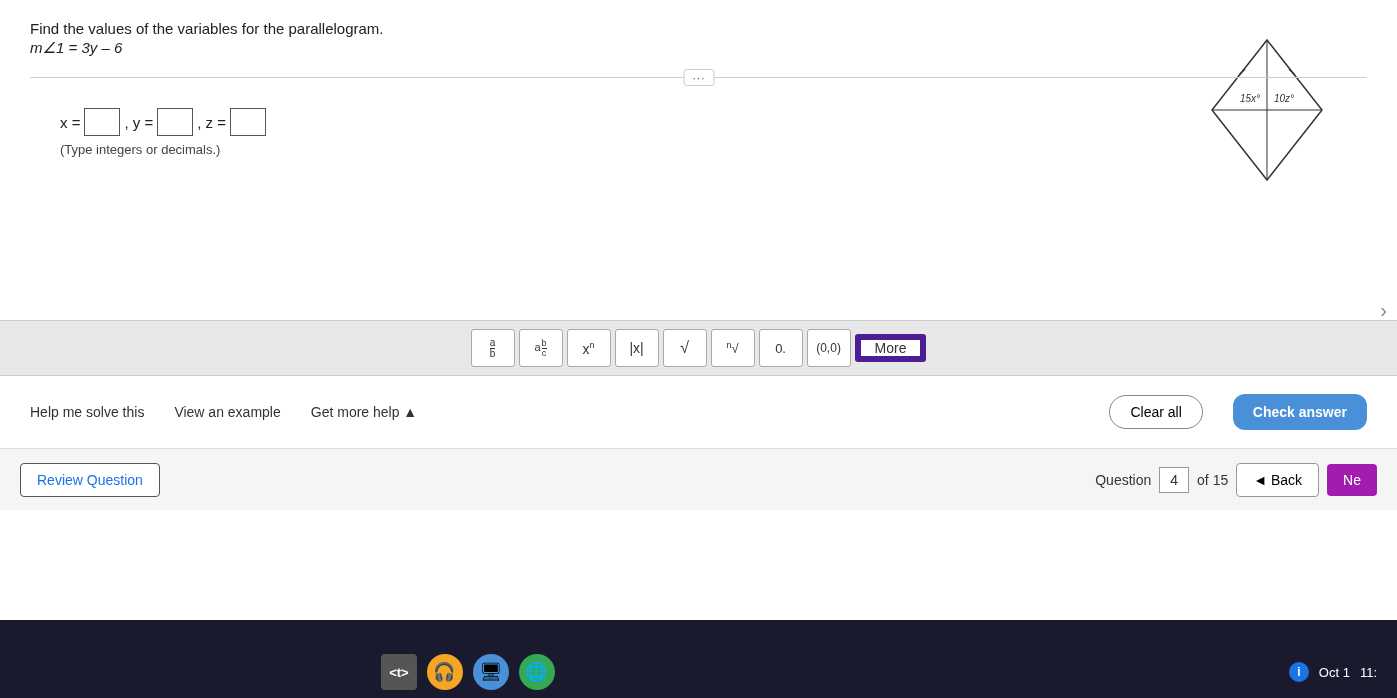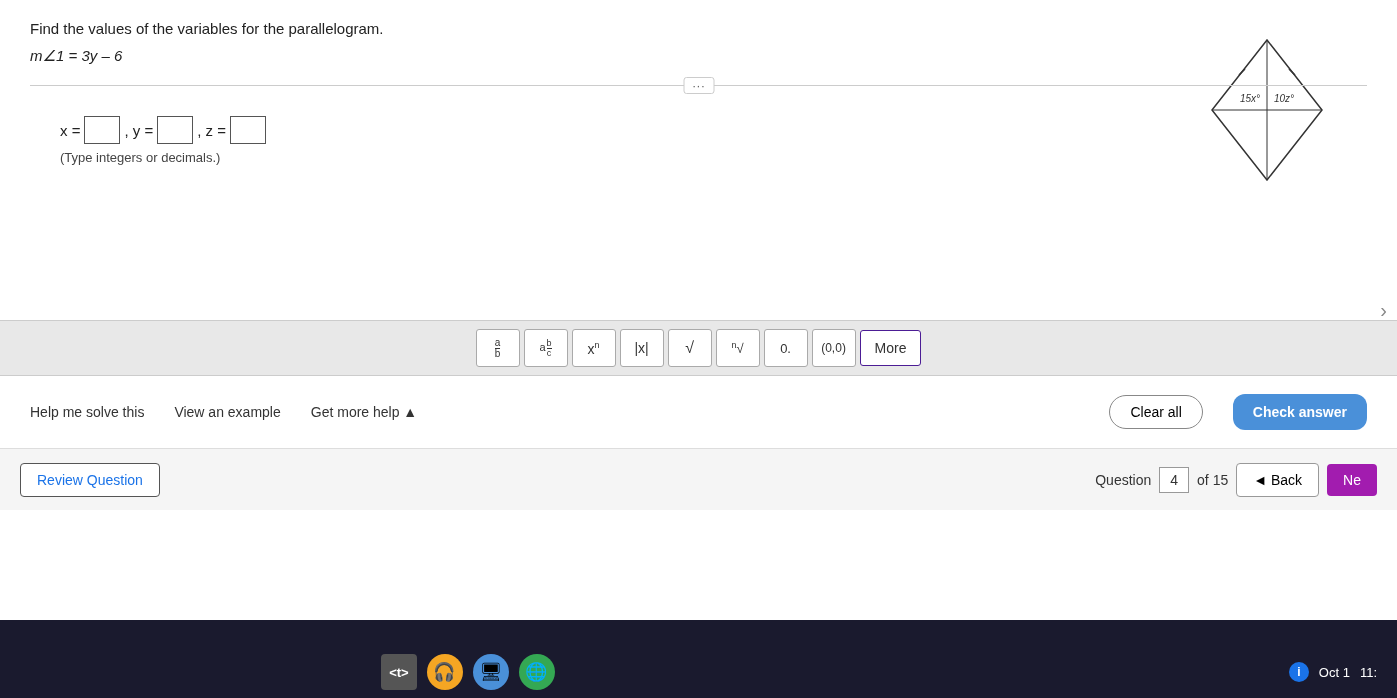--- a/index.html
+++ b/index.html
@@ -21,21 +21,21 @@
 
     .question-area {
       padding: 20px 30px 10px 30px;
       min-height: 320px;
       position: relative;
     }
 
     .question-instruction {
       font-size: 15px;
       color: #222;
-      margin-bottom: 10px;
+      margin-bottom: 2px;
     }
 
     .question-formula {
       font-size: 15px;
       color: #222;
       margin-bottom: 20px;
       font-style: italic;
     }
 
     .divider-line {
@@ -125,27 +125,27 @@
       display: flex;
       align-items: center;
       justify-content: center;
       font-size: 16px;
       color: #333;
       position: relative;
     }
 
     .toolbar-more {
       background: white;
-      border: 1px solid #4c1d95;
+      border: 6px solid #4c1d95;
       border-radius: 3px;
       padding: 6px 14px;
       cursor: pointer;
       font-size: 14px;
       color: #333;
-      height: 36px;
+      height: 28px;
       display: flex;
       align-items: center;
     }
 
     
     .help-area {
       padding: 18px 30px;
       display: flex;
       align-items: center;
       gap: 30px;

